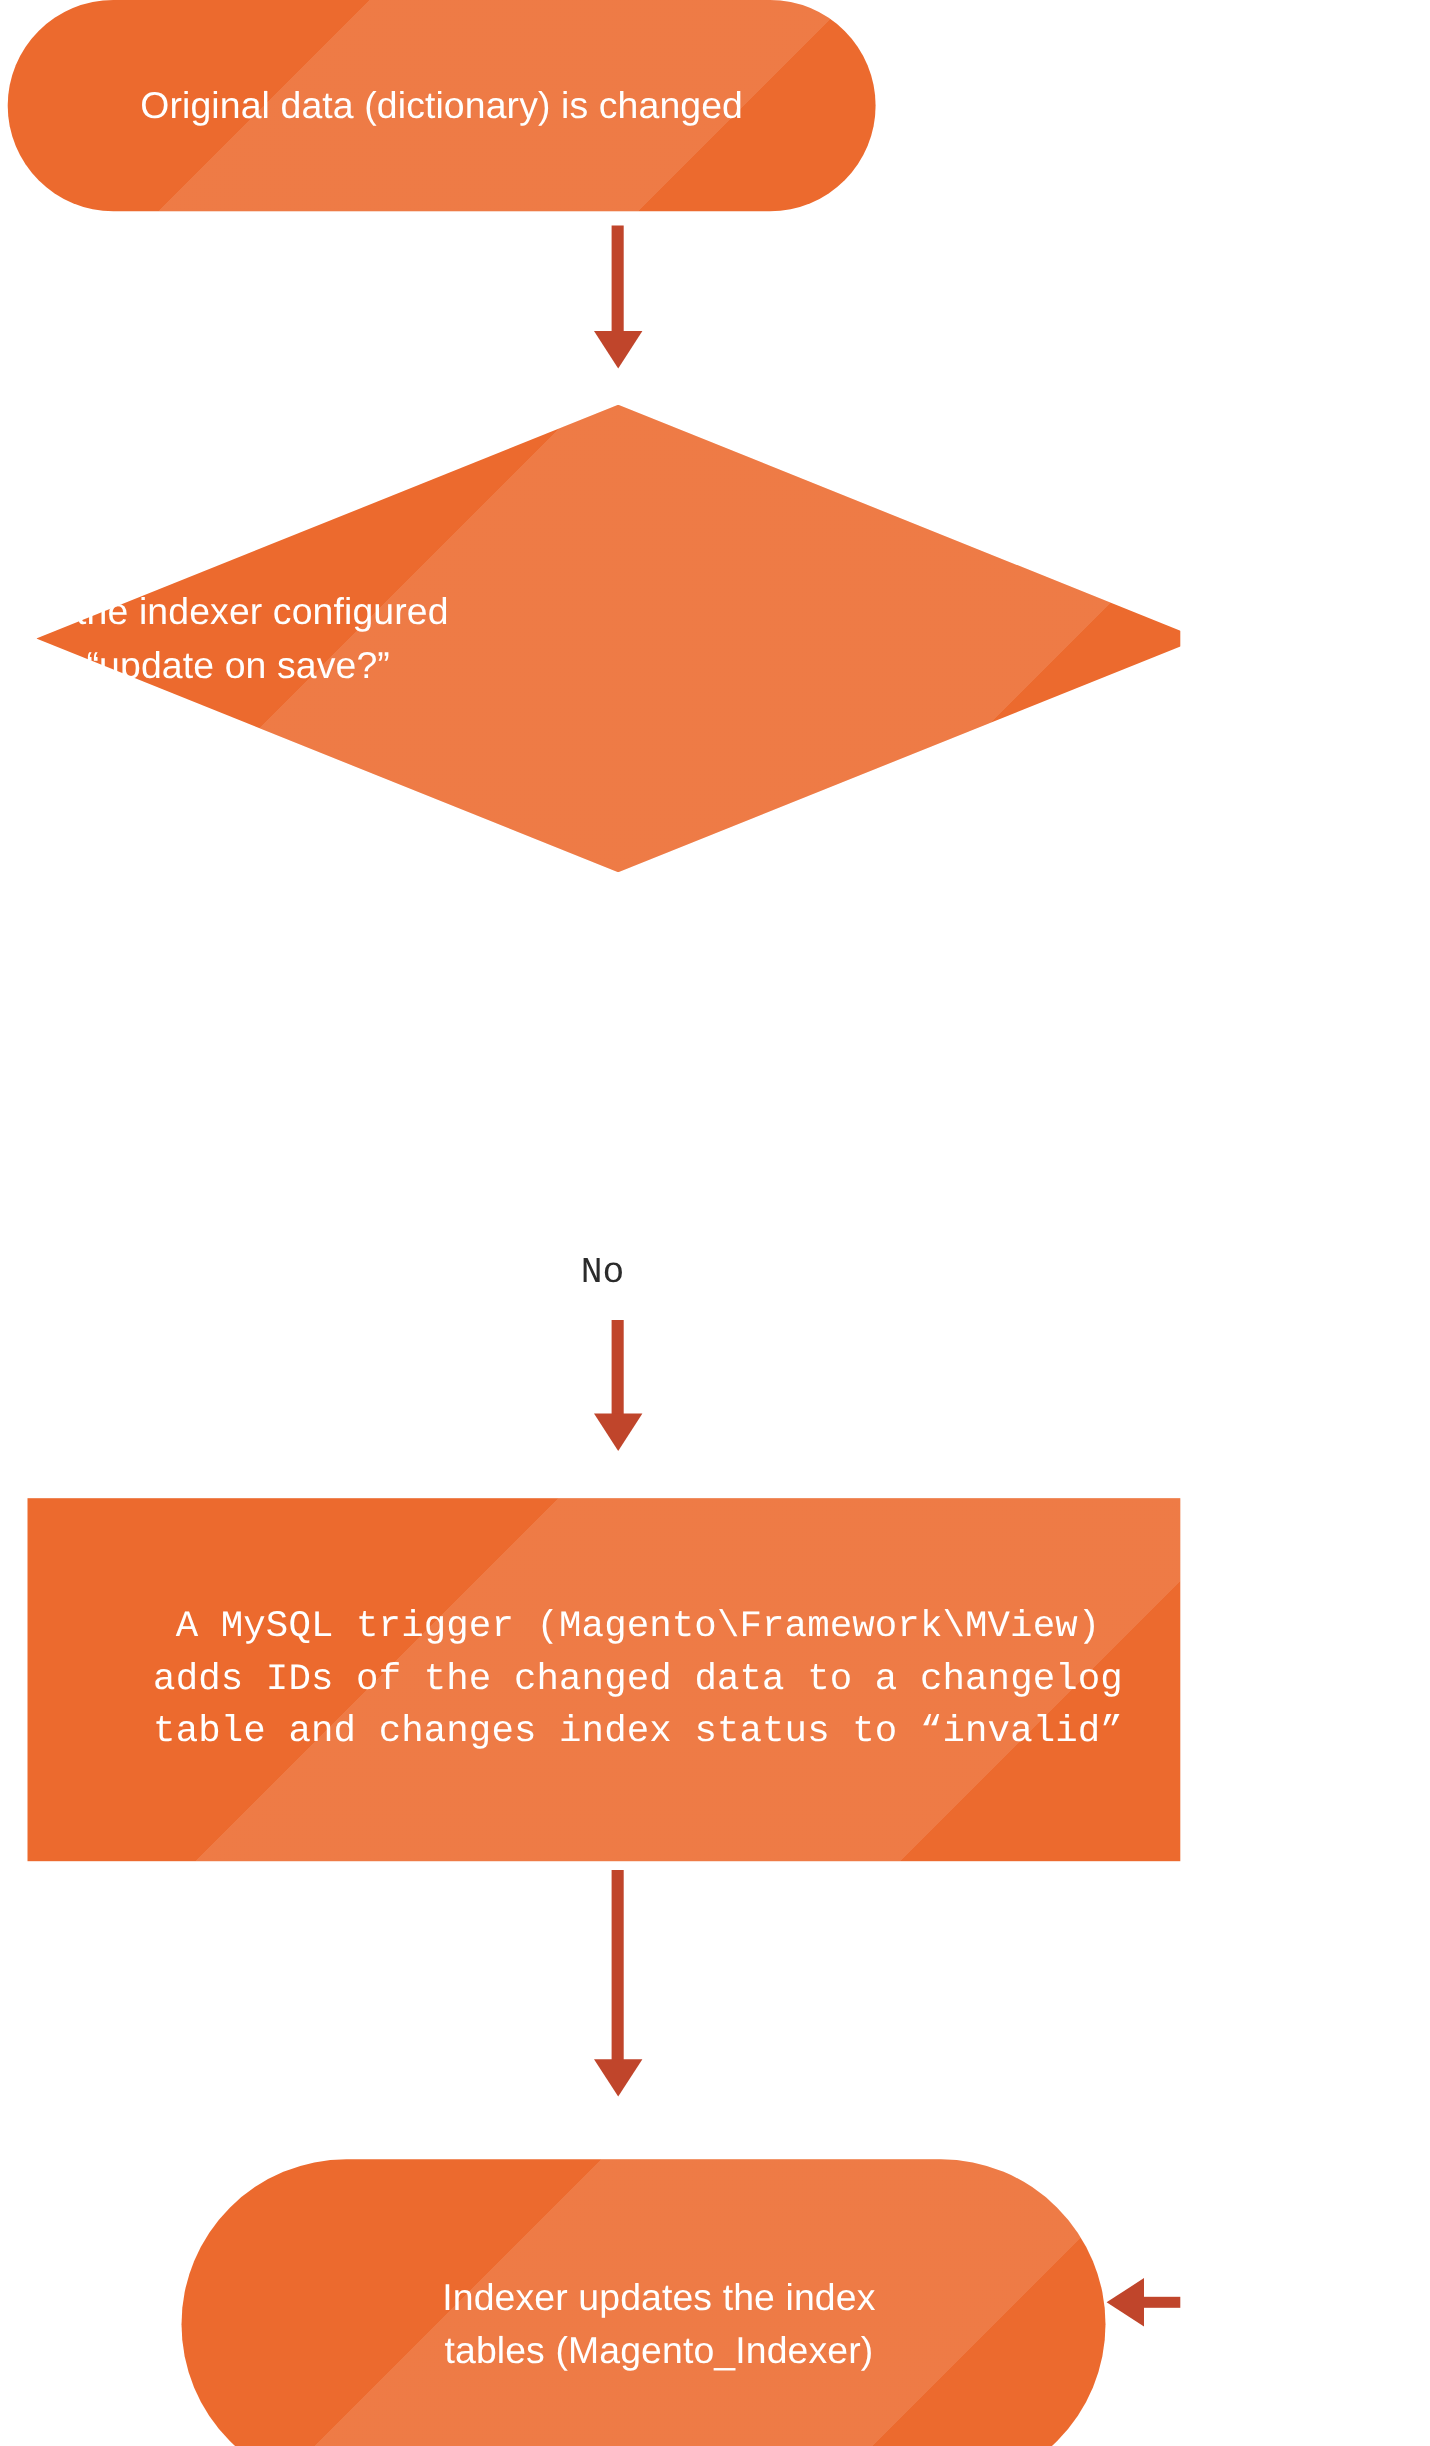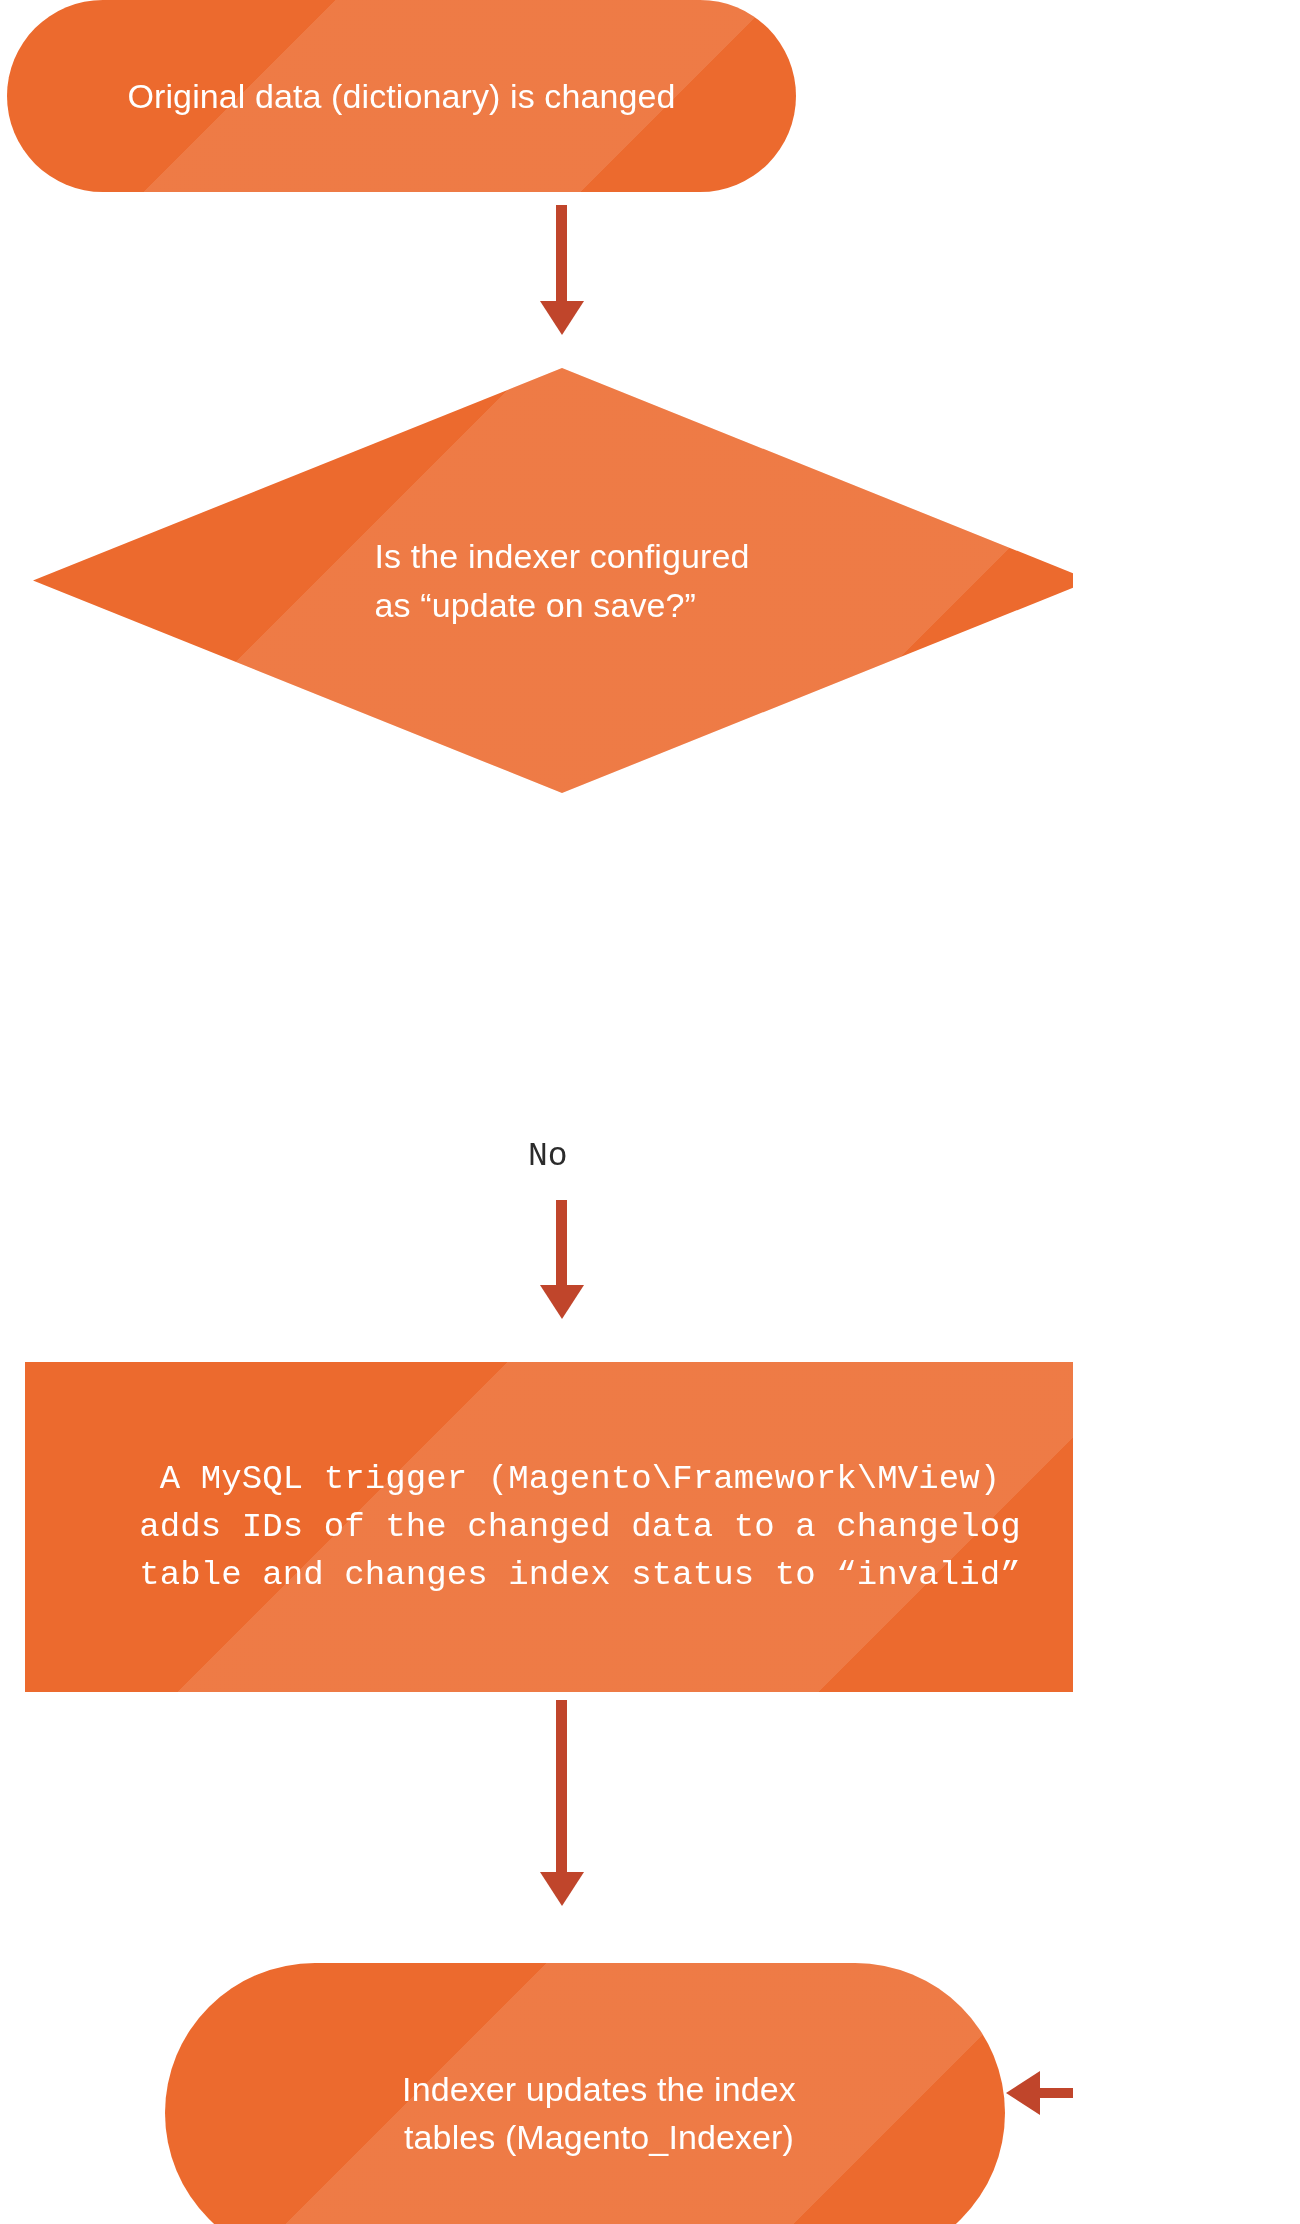--- a/index.html
+++ b/index.html
@@ -66,21 +66,21 @@
     background: #EC6A2E;
     overflow: hidden;
     font-family: Liberation Mono, monospace;
   }
 
   
   .diamond {
     position: absolute;
     display: flex;
     align-items: center;
-    justify-content: center;
+    justify-content: flex-start;
   }
   .diamond-inner {
     position: absolute;
     inset: 0;
     background: #EC6A2E;
     -webkit-clip-path: polygon(50% 0%, 100% 50%, 50% 100%, 0% 50%);
     clip-path: polygon(50% 0%, 100% 50%, 50% 100%, 0% 50%);
     overflow: hidden;
   }
 

